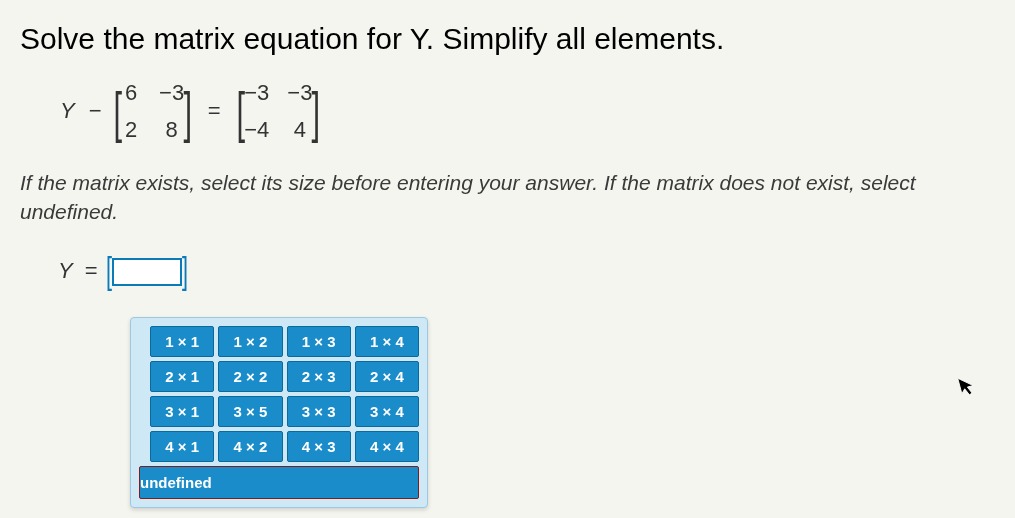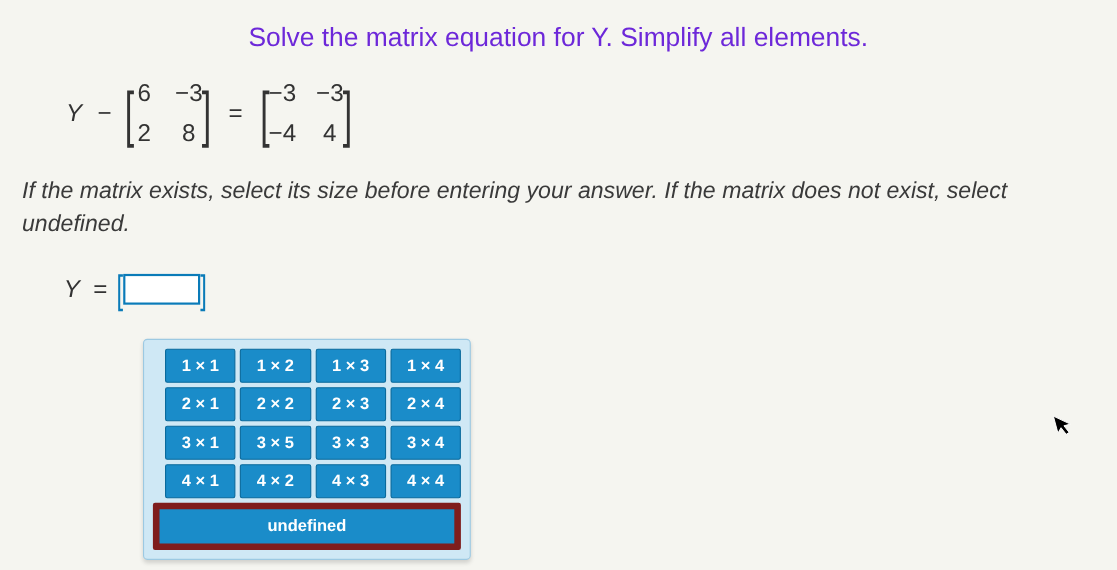--- a/index.html
+++ b/index.html
@@ -8,24 +8,23 @@
       background: #f5f5f0;
       width: 1015px;
       height: 518px;
       overflow: hidden;
       padding: 18px 20px;
       color: #333;
       font-size: 20px;
       line-height: 1.4;
     }
     .question-title {
-      font-size: 24px;
-      color: #6d28d9;
+      font-size: 30px;
+      color: #000000;
       margin-bottom: 18px;
-      text-align: center;
     }
     .equation-row {
       display: flex;
       align-items: center;
       margin-left: 40px;
       margin-bottom: 22px;
       font-size: 22px;
     }
     .var-y { font-style: italic; margin-right: 6px; }
     .minus { margin: 0 8px; }
@@ -103,24 +102,23 @@
       border-radius: 2px;
       cursor: pointer;
       border: 1px solid #0a6a9c;
     }
     .undef-btn {
       background: #1a8cc9;
       color: #fff;
       font-weight: 600;
       font-size: 15px;
       padding: 5px 0;
-      text-align: center;
       border-radius: 2px;
       cursor: pointer;
-      border: 6px solid #7f1d1d;
+      border: 1px solid #7f1d1d;
     }
     .cursor-arrow {
       position: absolute;
       left: 960px;
       top: 375px;
       font-size: 20px;
       color: #000;
       transform: rotate(-15deg);
     }
   </style>

